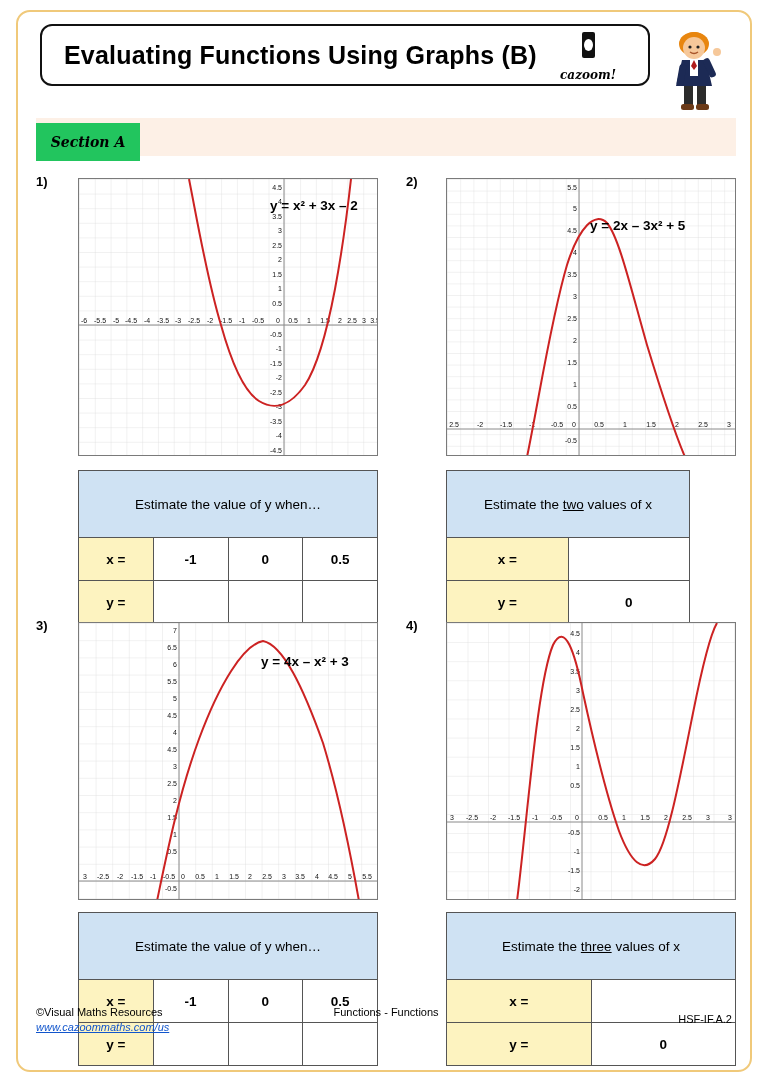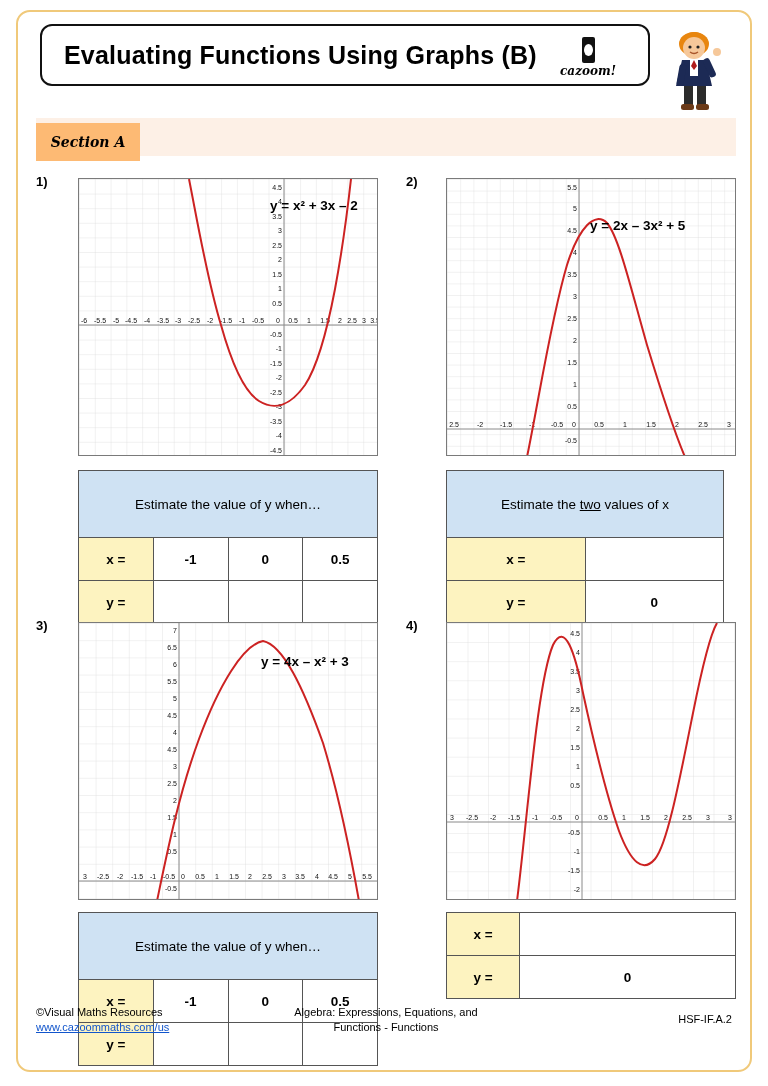--- a/index.html
+++ b/index.html
@@ -38,21 +38,21 @@
     margin-left:22px;
     letter-spacing:.2px;
   }
   .cazoom-logo{
     position:absolute;
     right:14px;top:6px;
     width:92px;height:50px;
     display:flex;
     flex-direction:column;
     align-items:center;
-    justify-content:center;
+    justify-content:space-between;
   }
   .cazoom-mark{
     width:13px;height:26px;
     background:#111;
     border-radius:2px;
     position:relative;
   }
   .cazoom-mark:before{
     content:"";
     position:absolute;left:2px;top:7px;
@@ -77,21 +77,21 @@
   .section-banner{
     position:absolute;
     left:18px;top:106px;
     width:700px;height:38px;
     background:#fdf0e6;
     display:flex;
     align-items:center;
   }
   .section-label{
     width:104px;
-    background:#fdba74;
+    background:#22c55e;
     height:38px;
     display:flex;align-items:center;justify-content:center;
     font-family:"DejaVu Serif", serif;
     font-style:italic;
     font-weight:bold;
     font-size:14px;
     margin-top:9px;
   }
   .section-instruction{
     margin-left:16px;
@@ -152,21 +152,21 @@
     position:absolute;
     left:0;bottom:25px;
     width:736px;
     height:40px;
     font-size:11px;
   }
   .footer-left{
     position:absolute;left:18px;top:0;
     line-height:15px;
   }
-  .footer-left a{color:#1155cc;}
+  .footer-left a{color:#1155cc;font-style:italic;}
   .footer-center{
     position:absolute;left:0;right:0;top:0;
     text-align:center;
     line-height:15px;
   }
   .footer-right{
     position:absolute;right:22px;top:8px;
     font-size:11px;
   }
   .u{text-decoration:underline;}
@@ -327,21 +327,21 @@
         <text x="130" y="208">1</text>
           <text x="130" y="230">0.5</text>
           <text x="130" y="264">-0.5</text>
       </g>
 
       <path d="M80 278 C 92 220, 104 140, 120 86 C 132 48, 148 32, 160 44 C 172 58, 184 110, 200 166 C 214 212, 226 250, 238 278" fill="none" stroke="#cc2222" stroke-width="2"></path>
     </svg>
   </div>
   <div class="eqn" style="left:572px;top:200px;">y = 2x – 3x² + 5</div>
 
-  <table class="ans-table" style="left:428px;top:458px;width:278px;">
+  <table class="ans-table" style="left:428px;top:458px;width:244px;">
     <tbody>
         <tr>
           <th colspan="2">
       <span>Estimate the </span><span class="u">two</span><span> values of x</span>
     </th>
         </tr>
     <tr>
       <td class="lbl">x =</td>
       <td></td>
     </tr>
@@ -469,36 +469,40 @@
         <text x="133" y="269">-2</text>
         </g>
 
       <path d="M70 278 C 80 200, 90 60, 106 22 C 118 -2, 128 30, 136 70 C 146 116, 158 168, 172 208 C 184 240, 196 250, 208 236 C 220 222, 232 160, 246 90 C 256 40, 264 10, 270 0" fill="none" stroke="#cc2222" stroke-width="2"></path>
     </svg>
   </div>
   <div class="eqn" style="left:572px;top:640px;"></div>
 
   <table class="ans-table" style="left:428px;top:900px;width:290px;">
     <tbody>
+        <tr>
+          <th colspan="2">
+      <span>Estimate the </span><span class="u">three</span><span> values of x</span>
+    </th>
+        </tr>
     <tr>
       <td class="lbl">x =</td>
       <td></td>
     </tr>
     <tr>
       <td class="lbl">y =</td>
       <td>0</td>
     </tr>
   </tbody>
     </table>
 
   <div class="footer">
     <div class="footer-left">
       <div>©Visual Maths Resources</div>
       <a href="#">www.cazoommaths.com/us</a>
     </div>
     <div class="footer-center">
-      <div>Algebra: Expressions, Equations, and</div>
       <div>Functions - Functions</div>
     </div>
     <div class="footer-right">HSF-IF.A.2</div>
   </div>
 
 </div>
 
 </body></html>

